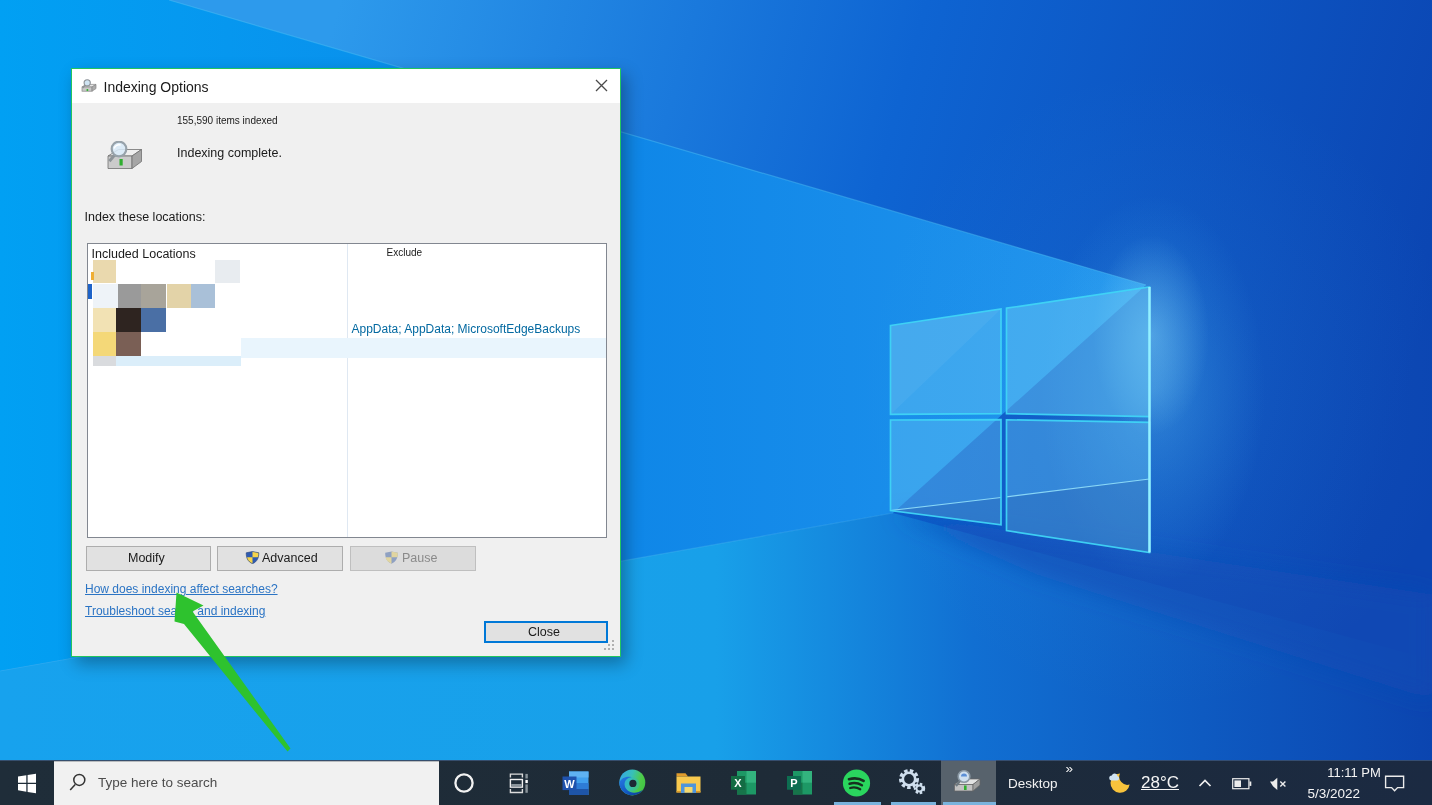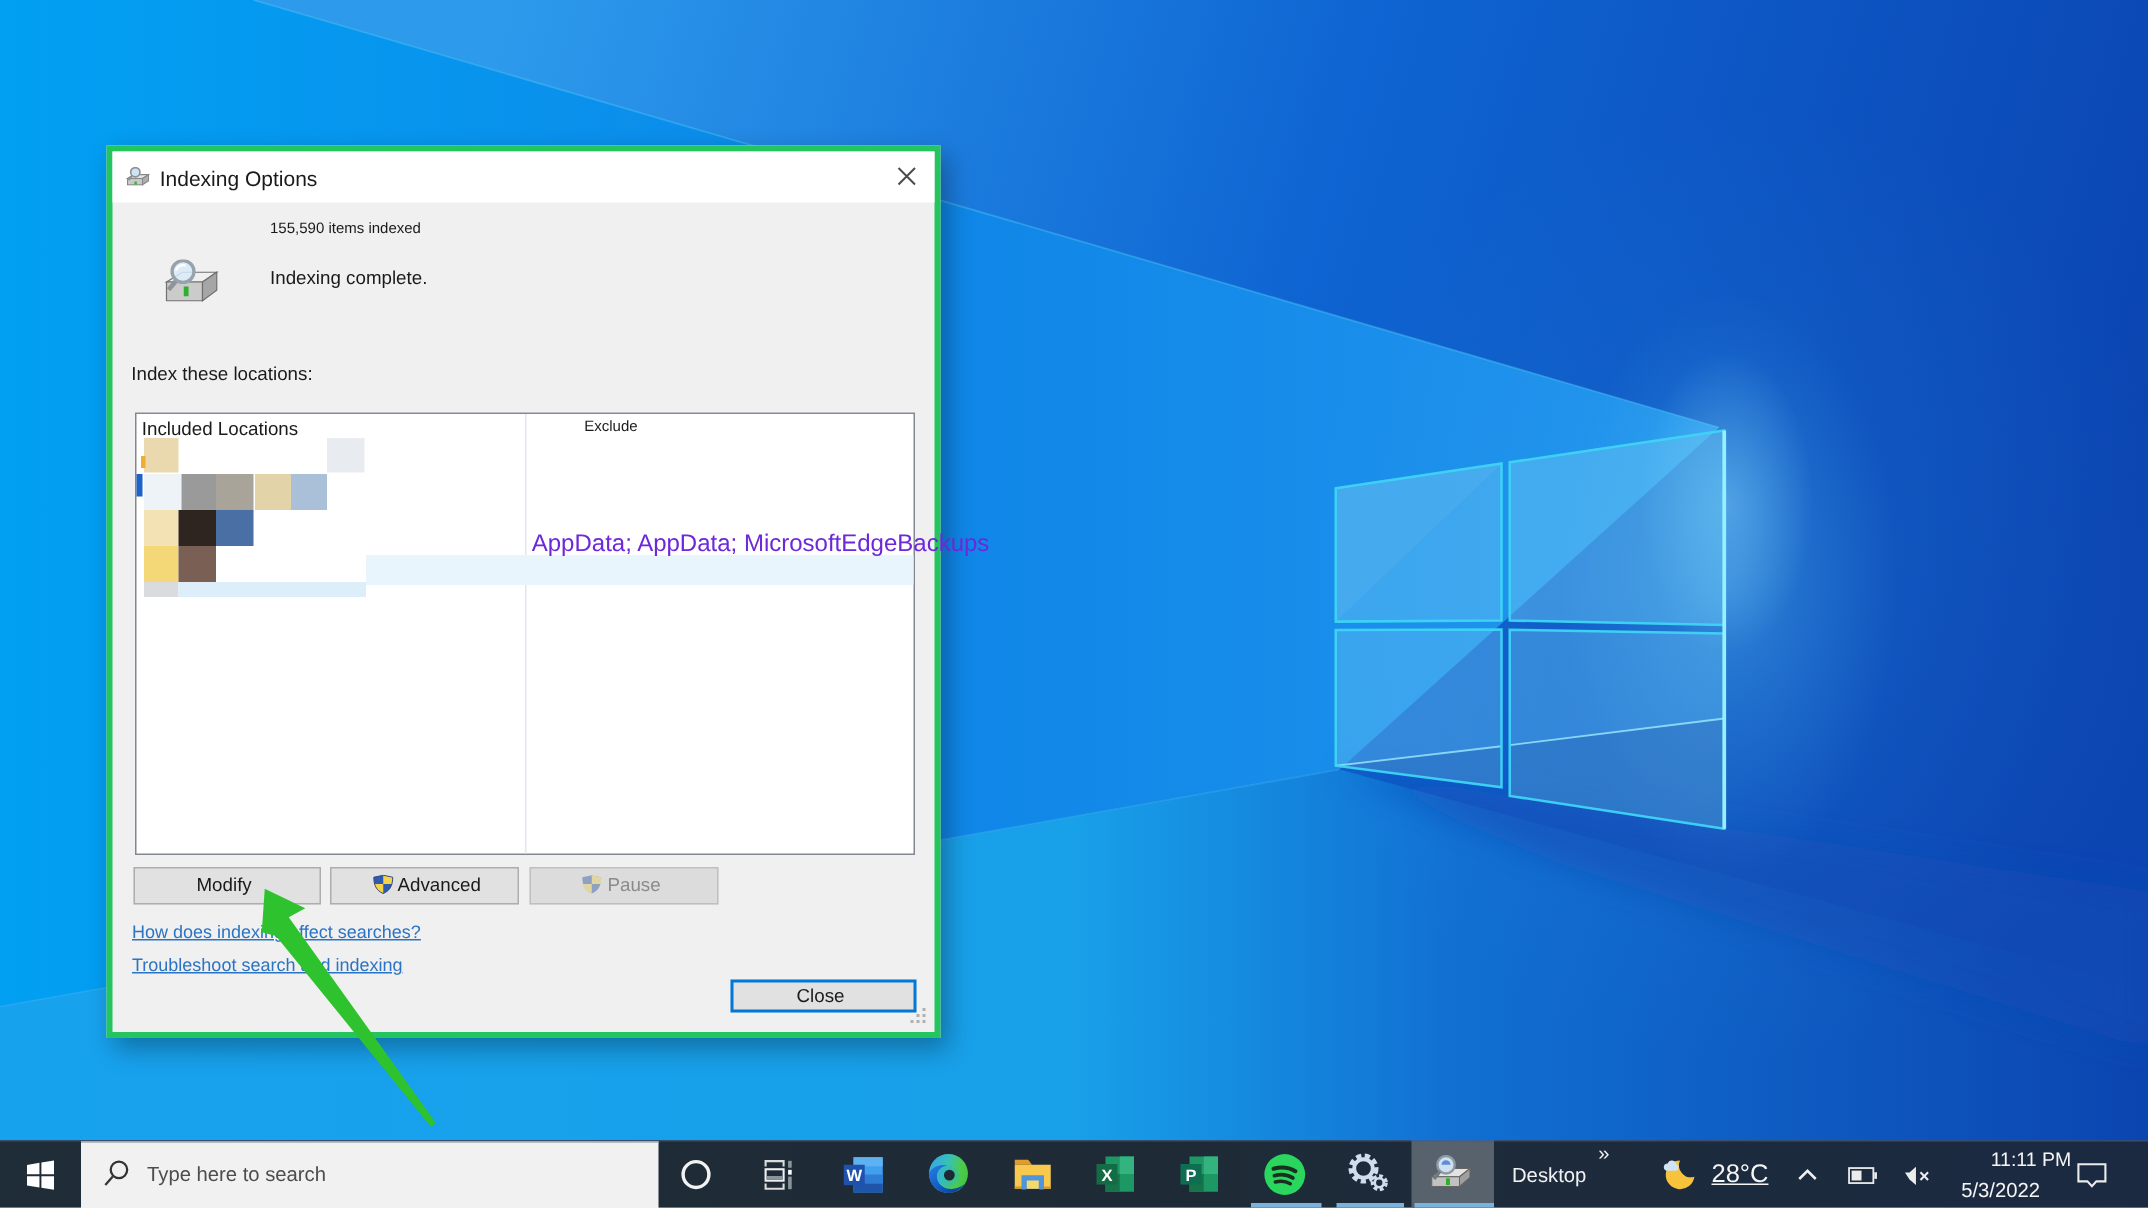--- a/index.html
+++ b/index.html
@@ -74,21 +74,21 @@
       <polygon points="890.5,325.5 1001,309 1001,413.6 890.5,414.4"></polygon>
       <polygon points="1006.5,308.2 1149.5,287 1149.5,416.7 1006.5,413.7"></polygon>
       <polygon points="890.5,420 1001,419.7 1001,524.8 890.5,510.5"></polygon>
       <polygon points="1006.5,419.8 1149.5,422.3 1149.5,552.5 1006.5,530.6"></polygon>
     </g>
 
     <line x1="1149.5" y1="287" x2="1149.5" y2="552.5" stroke="#95f0ff" stroke-width="2.5"></line>
   </g>
 </svg>
 
-<div class="abs" id="dlg" style="left:71px;top:97px;width:548px;height:587px;background:#f0f0f0;border:4px solid #22c55e;box-shadow:5px 7px 16px rgba(0,0,0,0.3);">
+<div class="abs" id="dlg" style="left:71px;top:68px;width:548px;height:587px;background:#f0f0f0;border:1px solid #22c55e;box-shadow:5px 7px 16px rgba(0,0,0,0.3);">
 
   <div class="abs" style="left:0;top:0;width:548px;height:34px;background:#ffffff;"></div>
   <div class="t" style="left:31.5px;top:9.5px;font-size:14px;color:#1a1a1a;">Indexing Options</div>
 
   <svg class="abs" width="16" height="16" style="left:522px;top:9px;">
     <path d="M2,2 L13,13 M13,2 L2,13" stroke="#4a4a4a" stroke-width="1.3"></path>
   </svg>
 
   <svg class="abs" width="17" height="14" style="left:9px;top:10px;" viewBox="0 0 17 14">
     <polygon points="1,8 5,5.4 15,5.4 11,8" fill="#e6e6e6" stroke="#888" stroke-width="0.7"></polygon>
@@ -131,21 +131,21 @@
     <div class="abs" style="left:102.8px;top:40px;width:24.2px;height:23.8px;background:#a9c0d8;"></div>
     <div class="abs" style="left:4.6px;top:63.8px;width:23.1px;height:23.9px;background:#f2e2b4;"></div>
     <div class="abs" style="left:27.7px;top:63.8px;width:25px;height:23.9px;background:#2e2420;"></div>
     <div class="abs" style="left:52.7px;top:63.8px;width:25.1px;height:23.9px;background:#4a6fa5;"></div>
     <div class="abs" style="left:4.6px;top:87.7px;width:23.1px;height:24.3px;background:#f4d878;"></div>
     <div class="abs" style="left:27.7px;top:87.7px;width:25px;height:24.3px;background:#7a5f55;"></div>
 
     <div class="abs" style="left:152.9px;top:93.9px;width:365.1px;height:20px;background:#e9f5fd;"></div>
     <div class="abs" style="left:4.6px;top:112px;width:23.1px;height:9.6px;background:#d9dbde;"></div>
     <div class="abs" style="left:27.7px;top:112px;width:125.2px;height:9.6px;background:#dbeefa;"></div>
-    <div class="t" style="left:263.5px;top:78px;font-size:16px;color:#6d28d9;">AppData; AppData; MicrosoftEdgeBackups</div>
+    <div class="t" style="left:263.5px;top:78px;font-size:12px;color:#0369a1;">AppData; AppData; MicrosoftEdgeBackups</div>
   </div>
 
   <div class="abs" style="left:14px;top:477px;width:123px;height:23px;background:#e1e1e1;border:1px solid #adadad;"></div>
   <div class="t" style="left:56px;top:482px;font-size:12.5px;color:#1a1a1a;">Modify</div>
   <div class="abs" style="left:145px;top:477px;width:124px;height:23px;background:#e1e1e1;border:1px solid #adadad;"></div>
   <svg class="abs" width="15" height="13" style="left:173px;top:482px;" viewBox="0 0 15 13">
     <path d="M7.5,0.5 L13.8,1.8 C13.8,6.5 12.5,10.6 7.5,12.7 C2.5,10.6 1.2,6.5 1.2,1.8 Z" fill="#2f5bb0"></path>
     <path d="M7.5,0.5 L13.8,1.8 L13.6,6.3 L7.5,6.3 Z" fill="#f6d44a"></path>
     <path d="M7.5,6.3 L7.5,12.7 C3.6,11 2,8.6 1.5,6.3 Z" fill="#f6d44a"></path>
     <path d="M7.5,0.5 L13.8,1.8 C13.8,6.5 12.5,10.6 7.5,12.7 C2.5,10.6 1.2,6.5 1.2,1.8 Z" fill="none" stroke="#28437c" stroke-width="0.6"></path>

